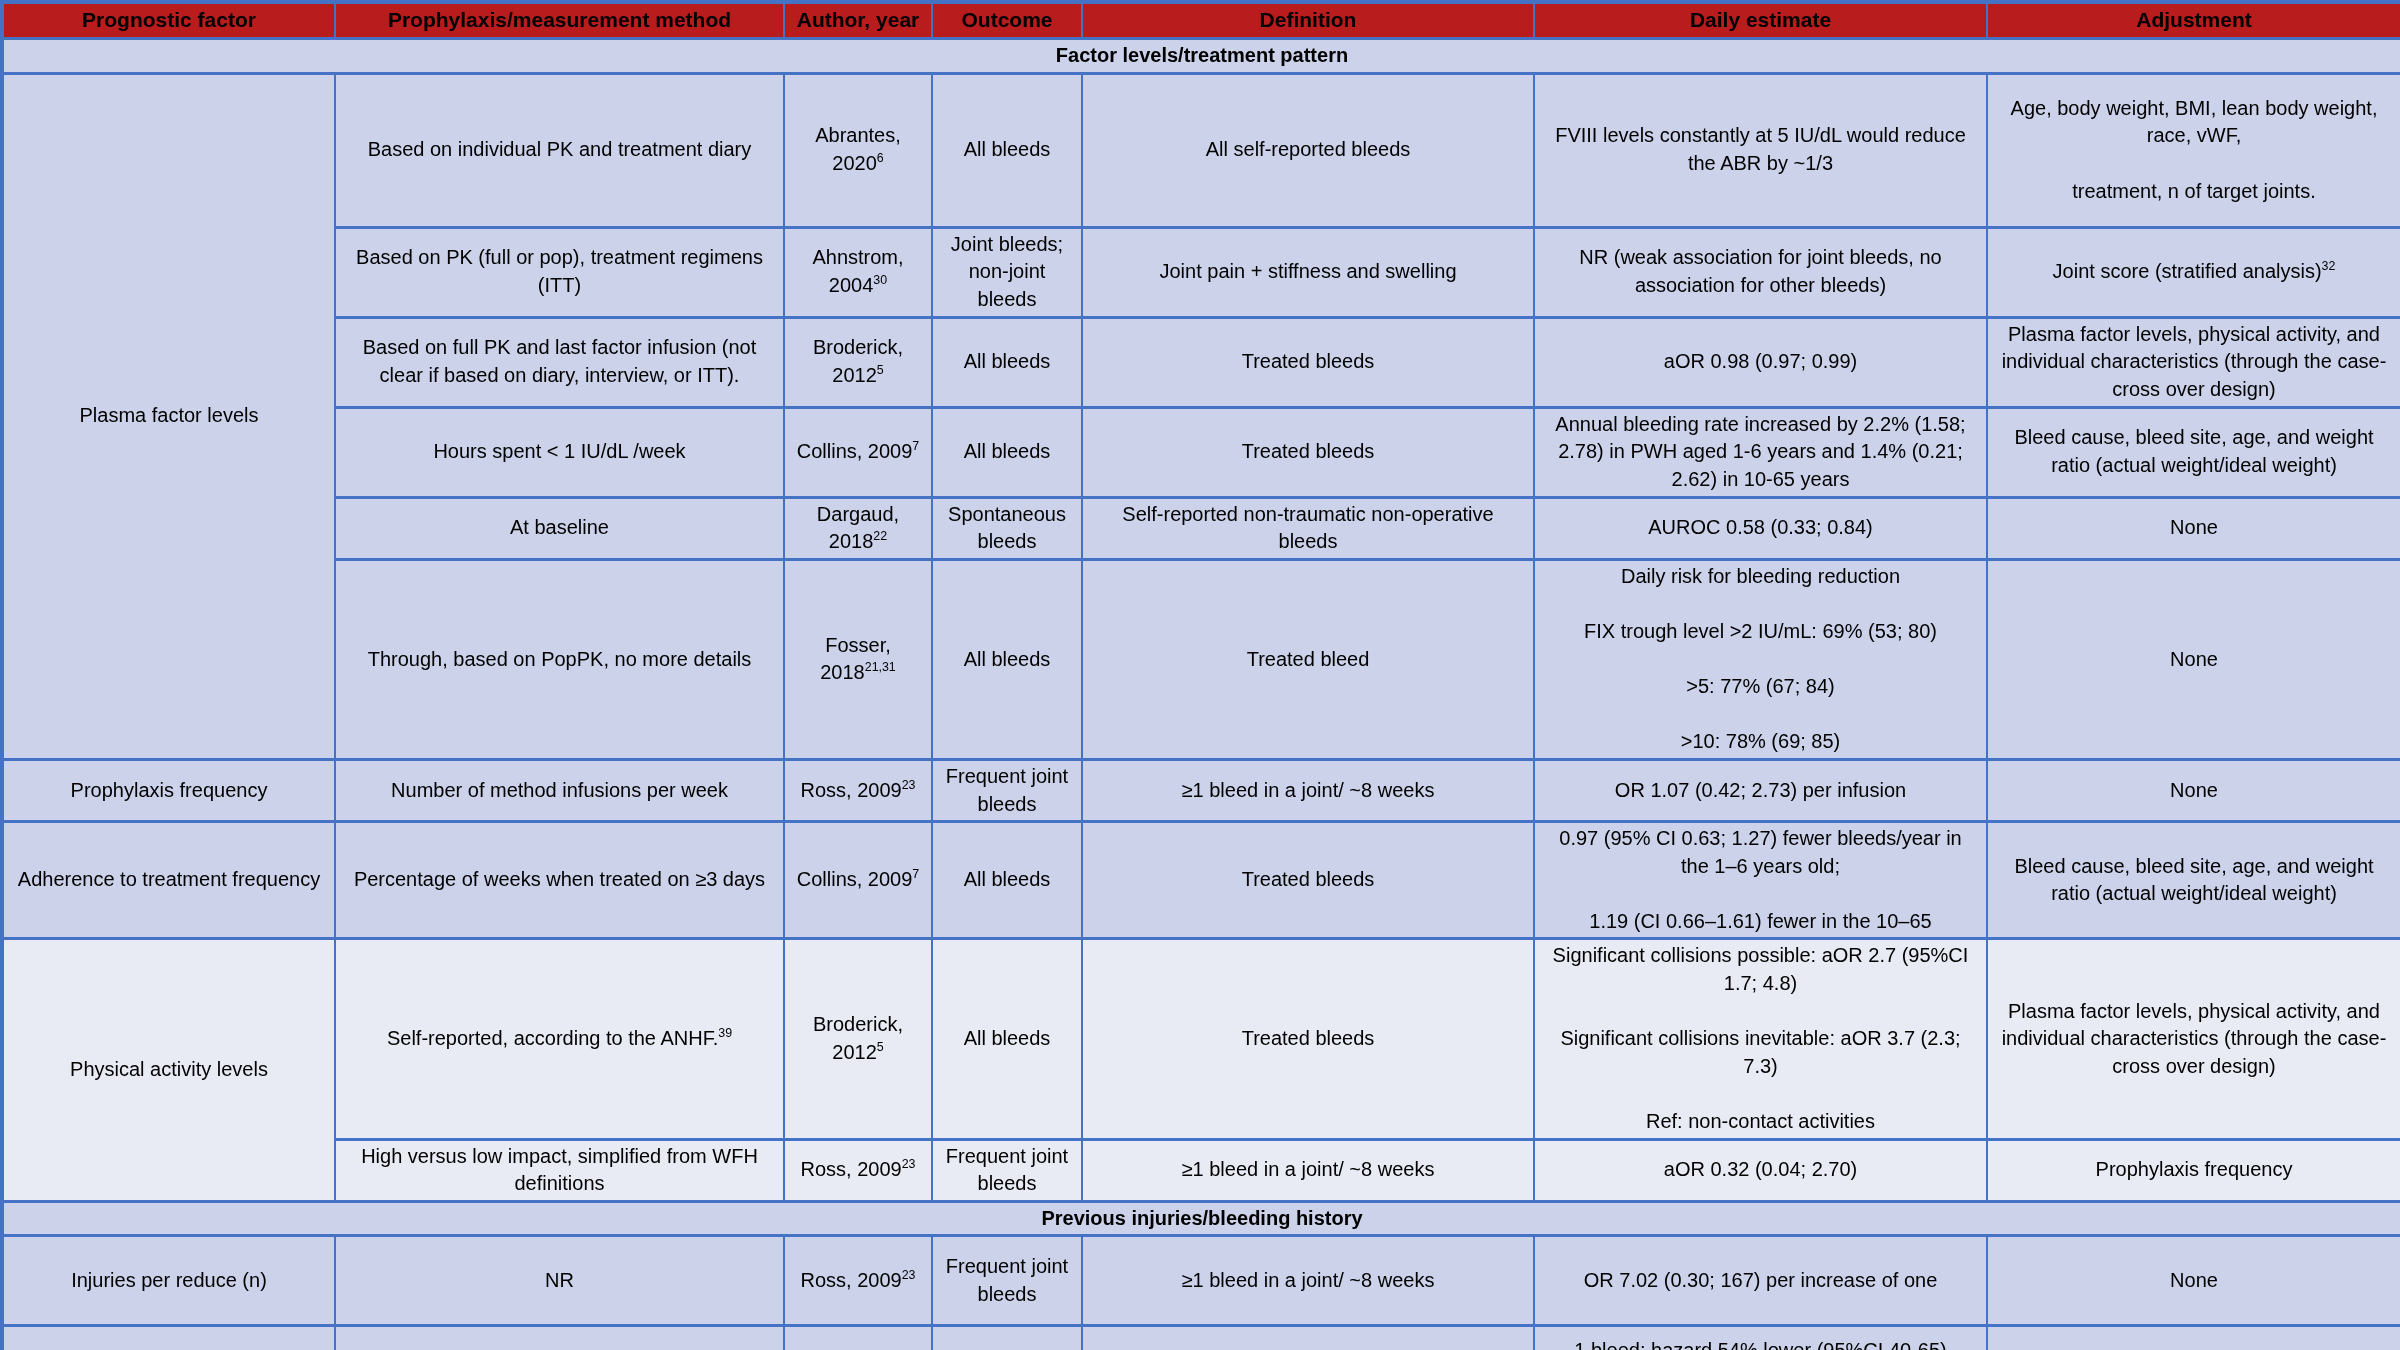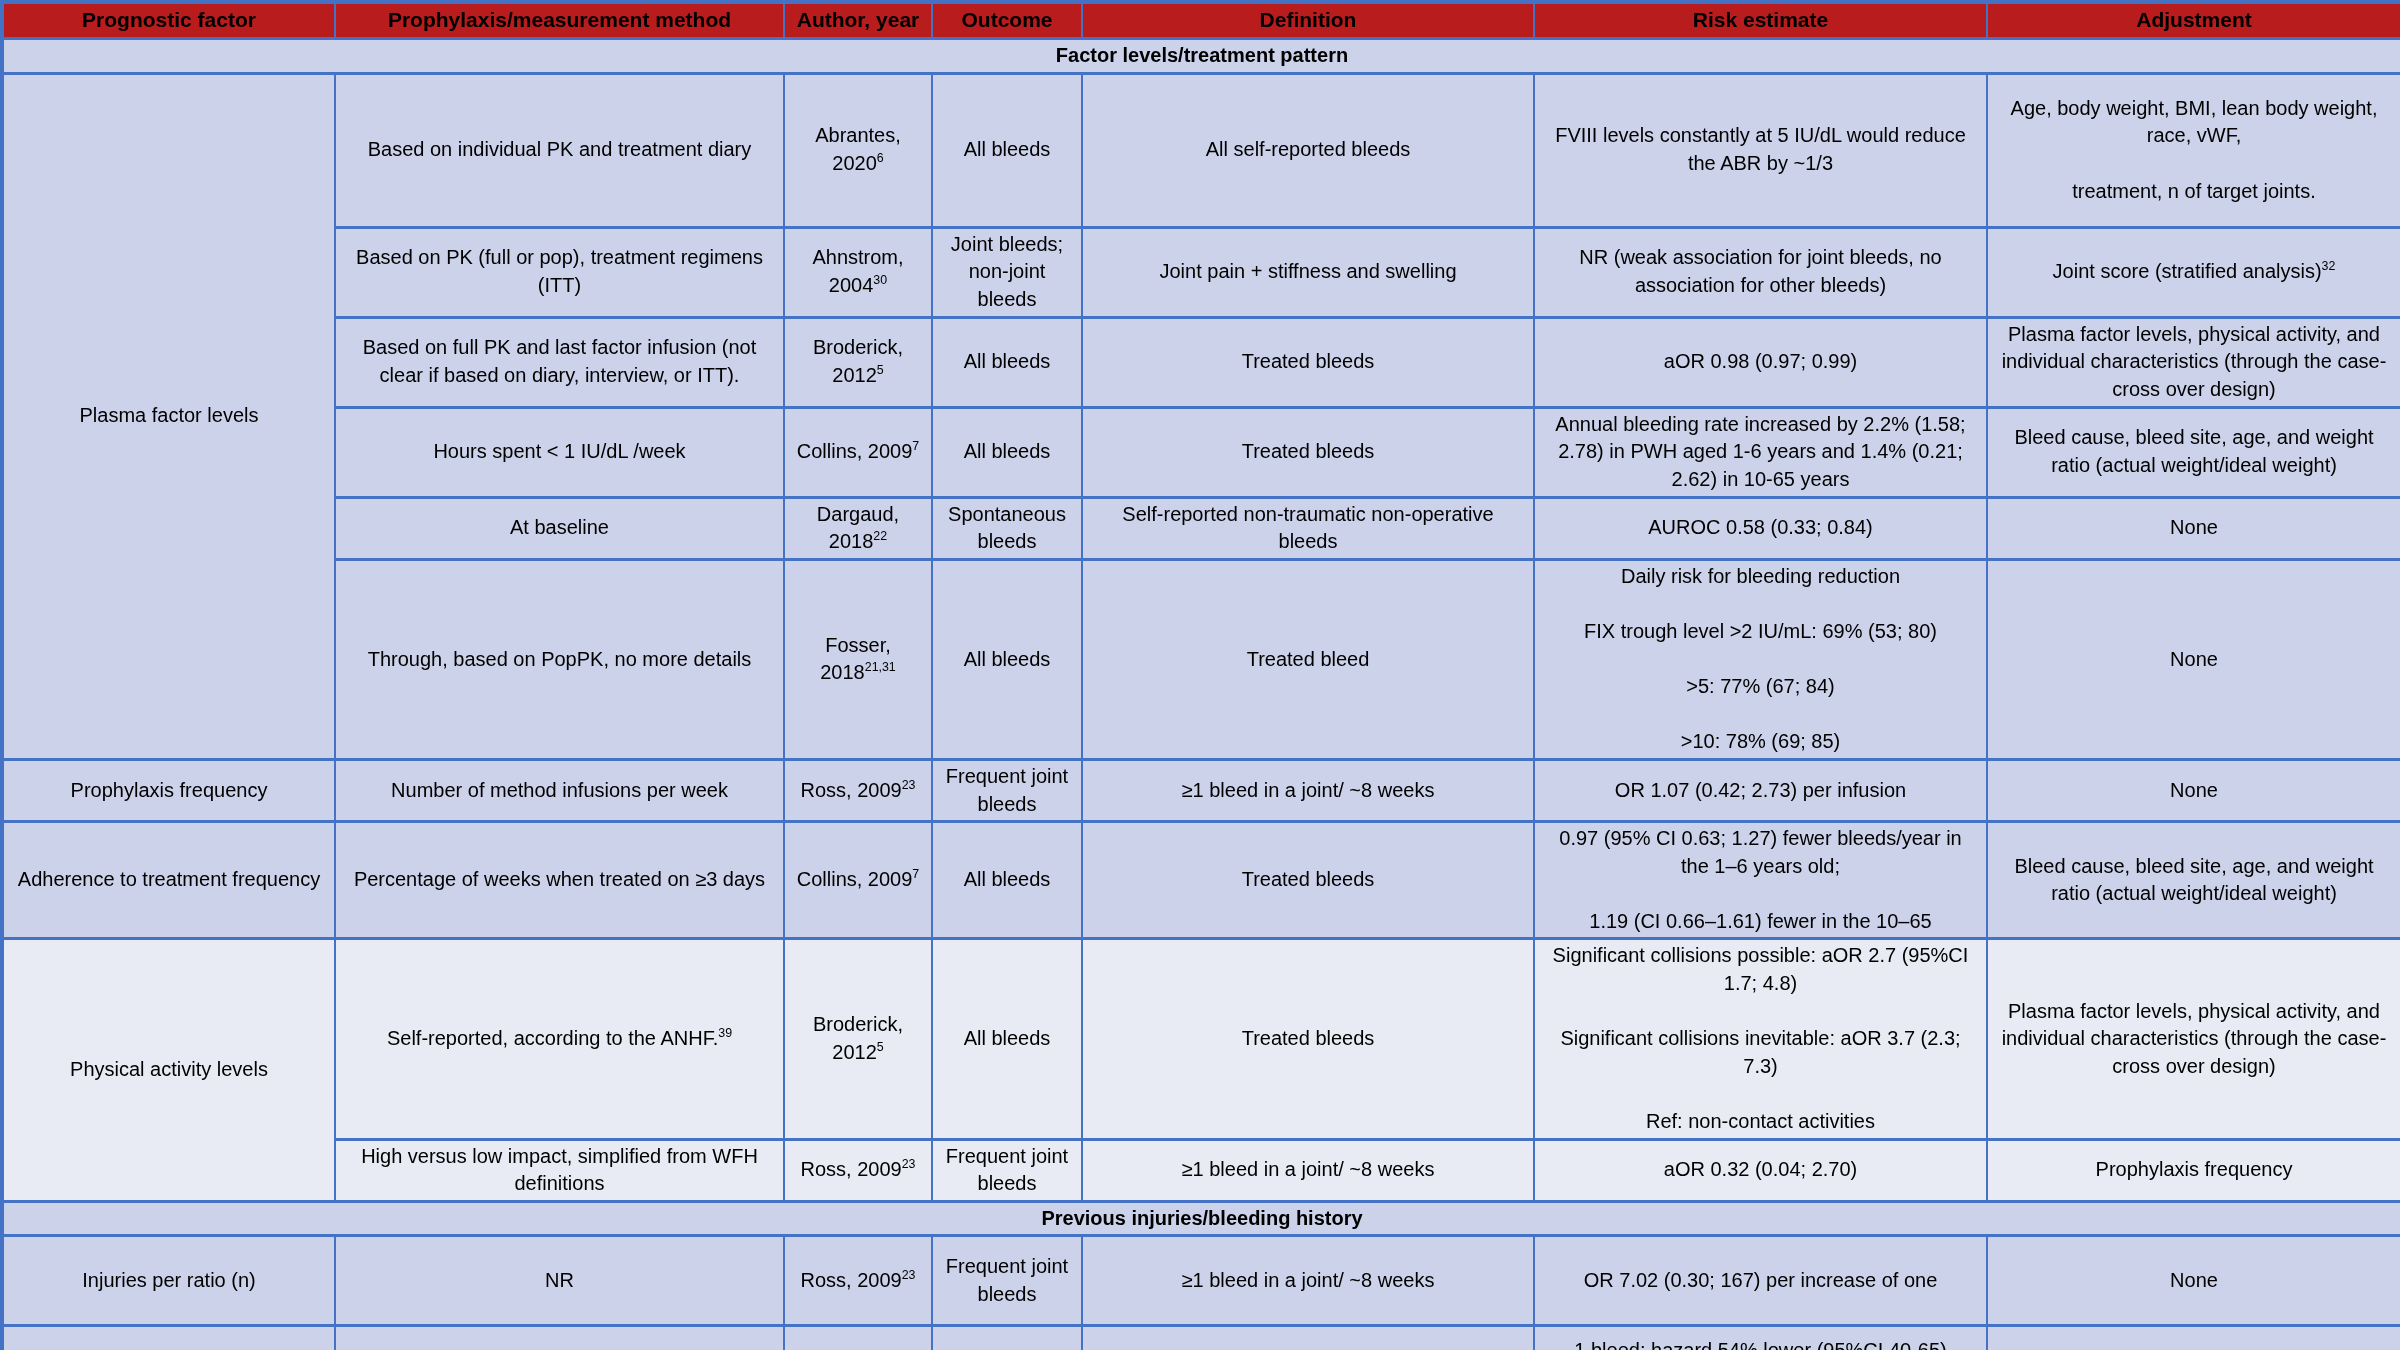--- a/index.html
+++ b/index.html
@@ -73,21 +73,21 @@
       <col style="width:453px">
     <col style="width:415px">
   </colgroup>
   <thead>
     <tr class="h-head">
       <th>Prognostic factor</th>
       <th>Prophylaxis/measurement method</th>
       <th>Author, year</th>
       <th>Outcome</th>
       <th>Definition</th>
-      <th>Risk estimate</th>
+      <th>Daily estimate</th>
       <th>Adjustment</th>
     </tr>
   </thead>
   <tbody>
     <tr class="h-sect">
       <td class="section" colspan="7">Factor levels/treatment pattern</td>
     </tr>
 
     <tr class="h-r1">
       <td class="group" rowspan="6">Plasma factor levels</td>
@@ -189,21 +189,21 @@
       <td>≥1 bleed in a joint/ ~8 weeks</td>
       <td>aOR 0.32 (0.04; 2.70)</td>
       <td>Prophylaxis frequency</td>
     </tr>
 
     <tr class="h-sect2">
       <td class="section" colspan="7">Previous injuries/bleeding history</td>
     </tr>
 
     <tr class="h-r11">
-      <td class="group">Injuries per ratio (n)</td>
+      <td class="group">Injuries per reduce (n)</td>
       <td>NR</td>
       <td><span>Ross, 2009</span><sup>23</sup></td>
       <td>Frequent joint bleeds</td>
       <td>≥1 bleed in a joint/ ~8 weeks</td>
       <td>OR 7.02 (0.30; 167) per increase of one</td>
       <td>None</td>
     </tr>
 
     <tr class="h-r12">
       <td class="group">n of

